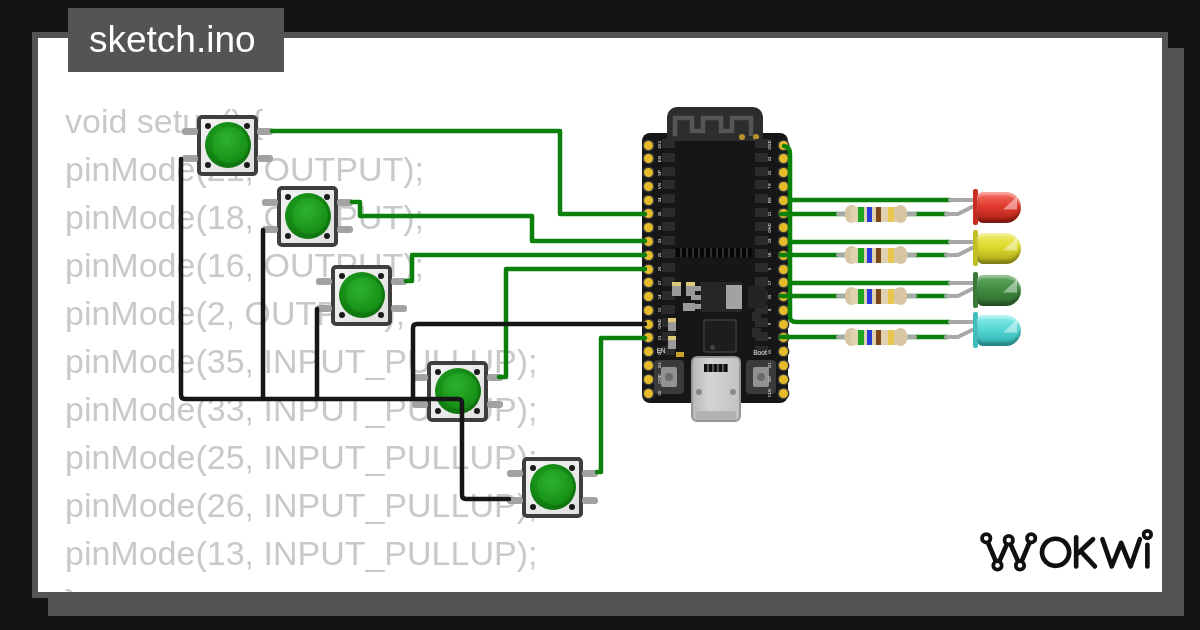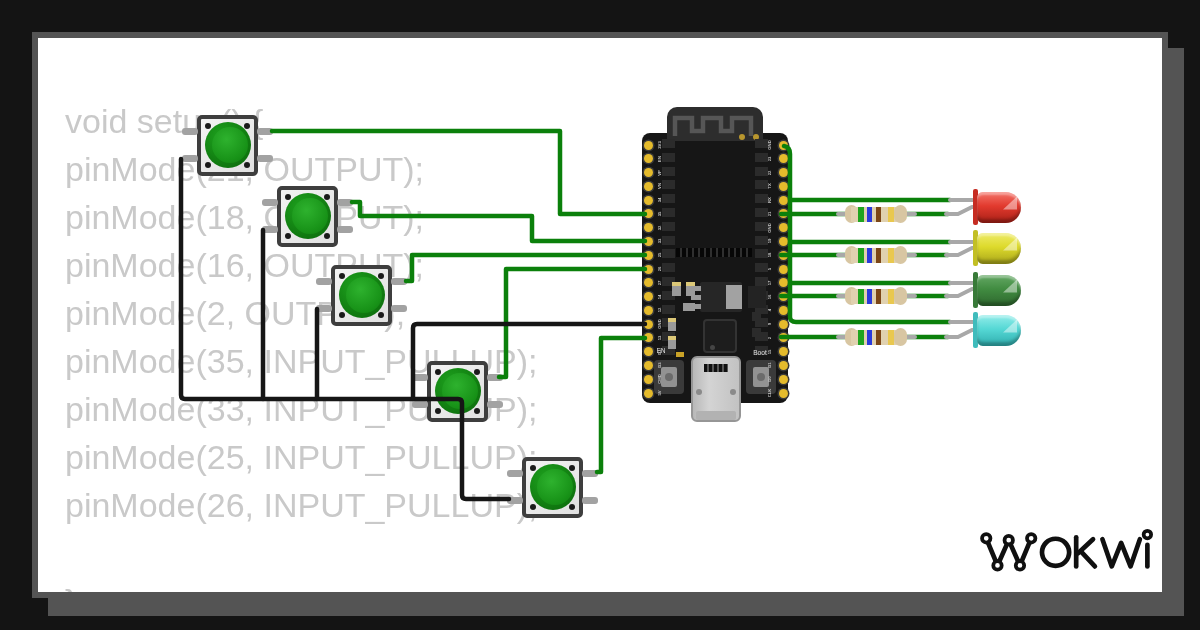--- a/index.html
+++ b/index.html
@@ -92,20 +92,21 @@
       <div id="codeLayer">
           <div class="code-line" style="top: 100px;">void setup() {</div>
           <div class="code-line" style="top: 148px;">pinMode(21, OUTPUT);</div>
           <div class="code-line" style="top: 196px;">pinMode(18, OUTPUT);</div>
           <div class="code-line" style="top: 244px;">pinMode(16, OUTPUT);</div>
           <div class="code-line" style="top: 292px;">pinMode(2, OUTPUT);</div>
           <div class="code-line" style="top: 340px;">pinMode(35, INPUT_PULLUP);</div>
           <div class="code-line" style="top: 388px;">pinMode(33, INPUT_PULLUP);</div>
           <div class="code-line" style="top: 436px;">pinMode(25, INPUT_PULLUP);</div>
           <div class="code-line" style="top: 484px;">pinMode(26, INPUT_PULLUP);</div>
+          <div class="code-line" style="top: 532px;">pinMode(13, INPUT_PULLUP);</div>
           <div class="code-line" style="top: 580px;">}</div>
         </div>
 
       <div id="esp32">
         <div class="pcb"></div>
         <div class="antenna">
           <svg width="96" height="34">
             <path d="M 8 29 V 11 H 25 V 24 H 36 V 11 H 54 V 24 H 65 V 11 H 84 V 29" fill="none" stroke="#565656" stroke-width="4.5"></path>
           </svg>
         </div>
@@ -410,13 +411,16 @@
         </div>
         <div class="led" style="top: 314.5px;">
           <div class="led-flange" style="background: rgb(63, 188, 188);"></div>
           <div class="led-body" style="background: linear-gradient(rgb(147, 237, 234), rgb(85, 216, 213) 45%, rgb(47, 173, 173));">
             <div class="led-glint"></div>
           </div>
         </div>
       </div>
   </div>
 
+  <div id="titlebox">
+    <span>sketch.ino</span>
+  </div>
 </div>
 
 </body></html>

